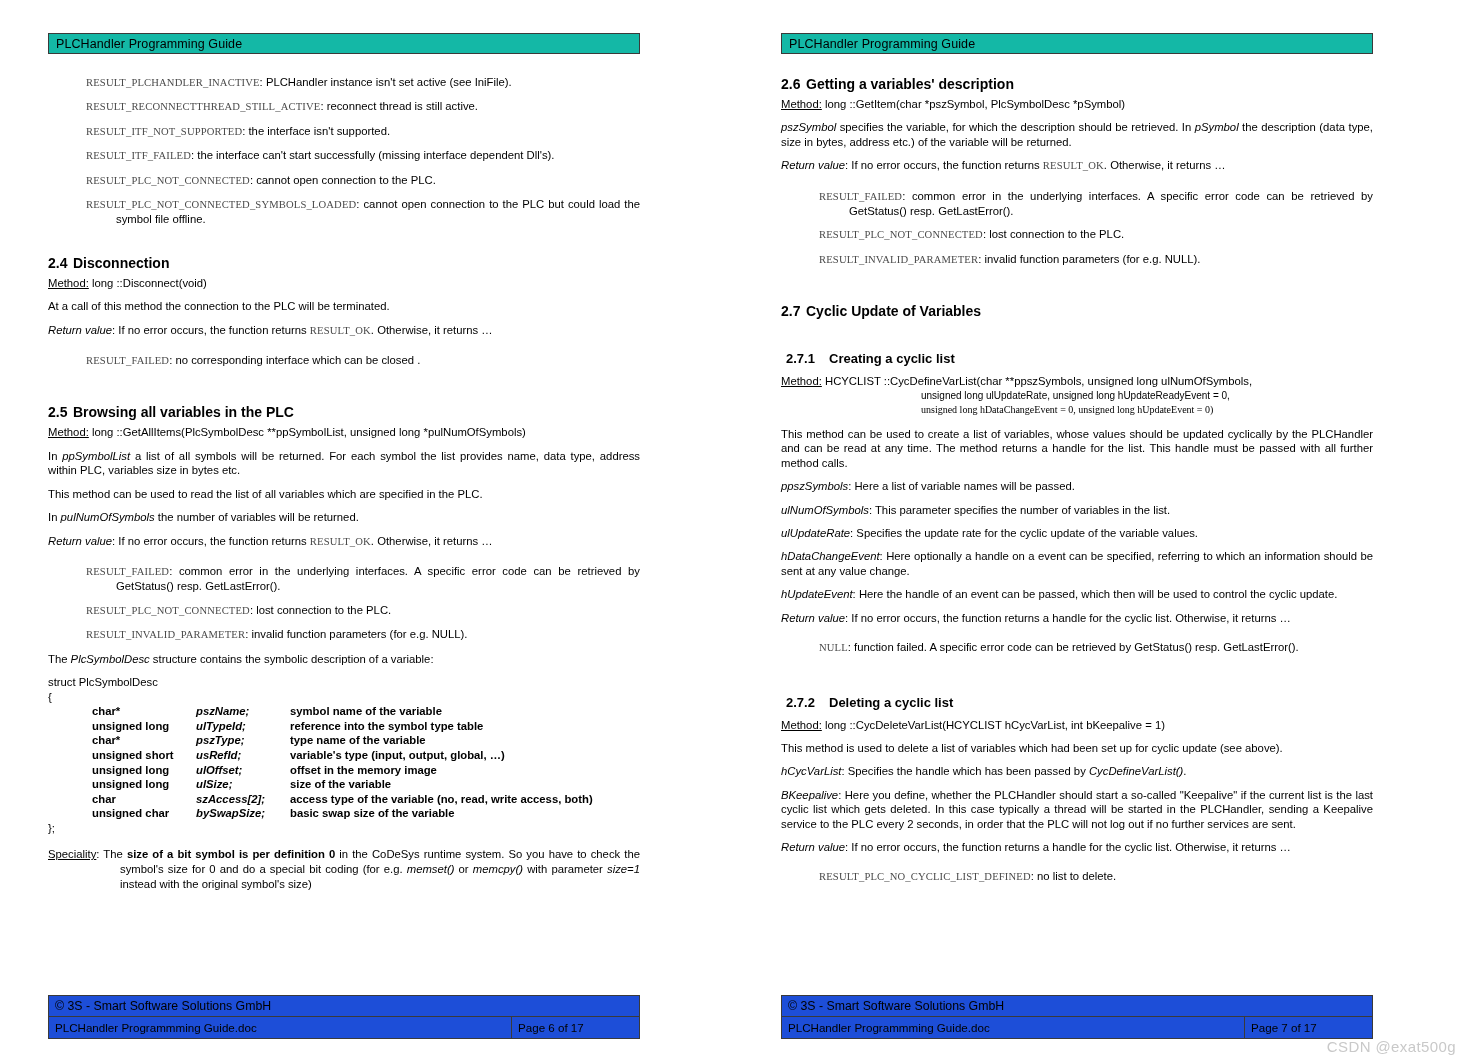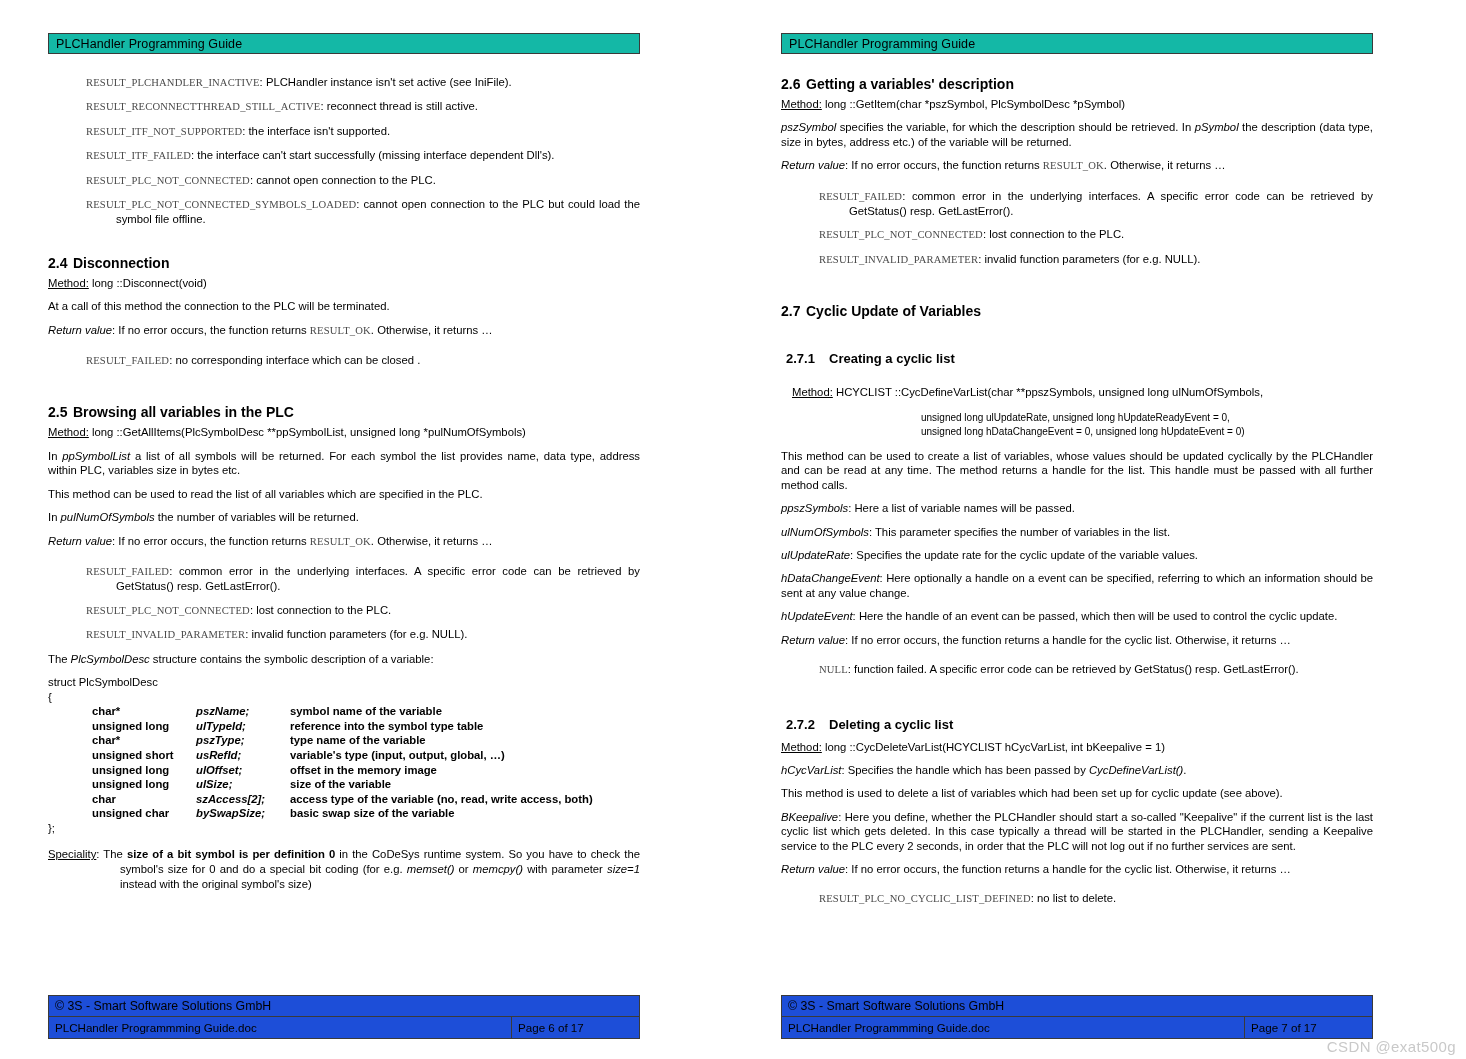--- a/index.html
+++ b/index.html
@@ -58,21 +58,21 @@
   .body-flow {
     position: absolute;
     left: 0;
     top: 0;
     width: 592px;
   }
   #left-flow  { top: 75px; }
   #right-flow { top: 75px; }
 
   p, .ln {
-    margin: 11px;
+    margin: 0;
     font-size: 11.3px;
     line-height: 14.4px;
   }
 
   .para {
     margin: 0 0 9px 0;
     text-align: justify;
     font-size: 11.3px;
     line-height: 14.4px;
   }
@@ -153,21 +153,21 @@
     line-height: 14.6px;
   }
 
   
   .sig-cont {
     padding-left: 140px;
     text-align: justify;
     font-size: 10px;
     line-height: 14.6px;
   }
-  .sig-cont.last { text-align: left; }
+  .sig-cont.last { text-align: left; font-family: Liberation Serif, serif; }
 
   
   .footer {
     position: absolute;
     left: 0;
     width: 592px;
     border: 1px solid #3a3a3a;
     box-sizing: border-box;
     background: #1d4ed8;
   }
@@ -403,23 +403,23 @@
         <span class="mono">NULL</span><span>: function failed. A specific error code can be retrieved by  GetStatus() resp. GetLastError().</span>
       </span>
         </div>
 
       <div class="sp-before-h3" style="height:24px"></div>
       <h3 class="sub"><span class="num">2.7.2</span><span>Deleting a cyclic list</span></h3>
       <div class="sp-after-h3"></div>
 
       <p class="para nojust"><span class="ul">Method:</span> <span>long ::CycDeleteVarList(HCYCLIST hCycVarList, int bKeepalive = 1)</span></p>
 
+      <p class="para nojust">This method is used to delete a list of variables which had been set up for cyclic update (see above).</p>
+
       <p class="para nojust"><span class="it">hCycVarList</span><span>: Specifies the handle which has been passed by </span><span class="it">CycDefineVarList()</span><span>.</span></p>
-
-      <p class="para nojust">This method is used to delete a list of variables which had been set up for cyclic update (see above).</p>
 
       <p class="para"><span class="it">BKeepalive</span><span>: Here you define, whether the PLCHandler should start a so-called "Keepalive" if the current list is the last cyclic list which gets deleted. In this case typically a thread will be started in the PLCHandler, sending a Keepalive service to the PLC every 2 seconds, in order that the PLC will not log out if no further services are sent.</span></p>
 
       <p class="para nojust"><span class="it">Return value</span><span>: If no error occurs, the function returns a handle for the cyclic list. Otherwise, it returns …</span></p>
 
       <div class="gap-sm"></div>
       <div class="res">
           <span class="hang">
         <span class="mono">RESULT_PLC_NO_CYCLIC_LIST_DEFINED</span><span>: no list to delete.</span>
       </span>

